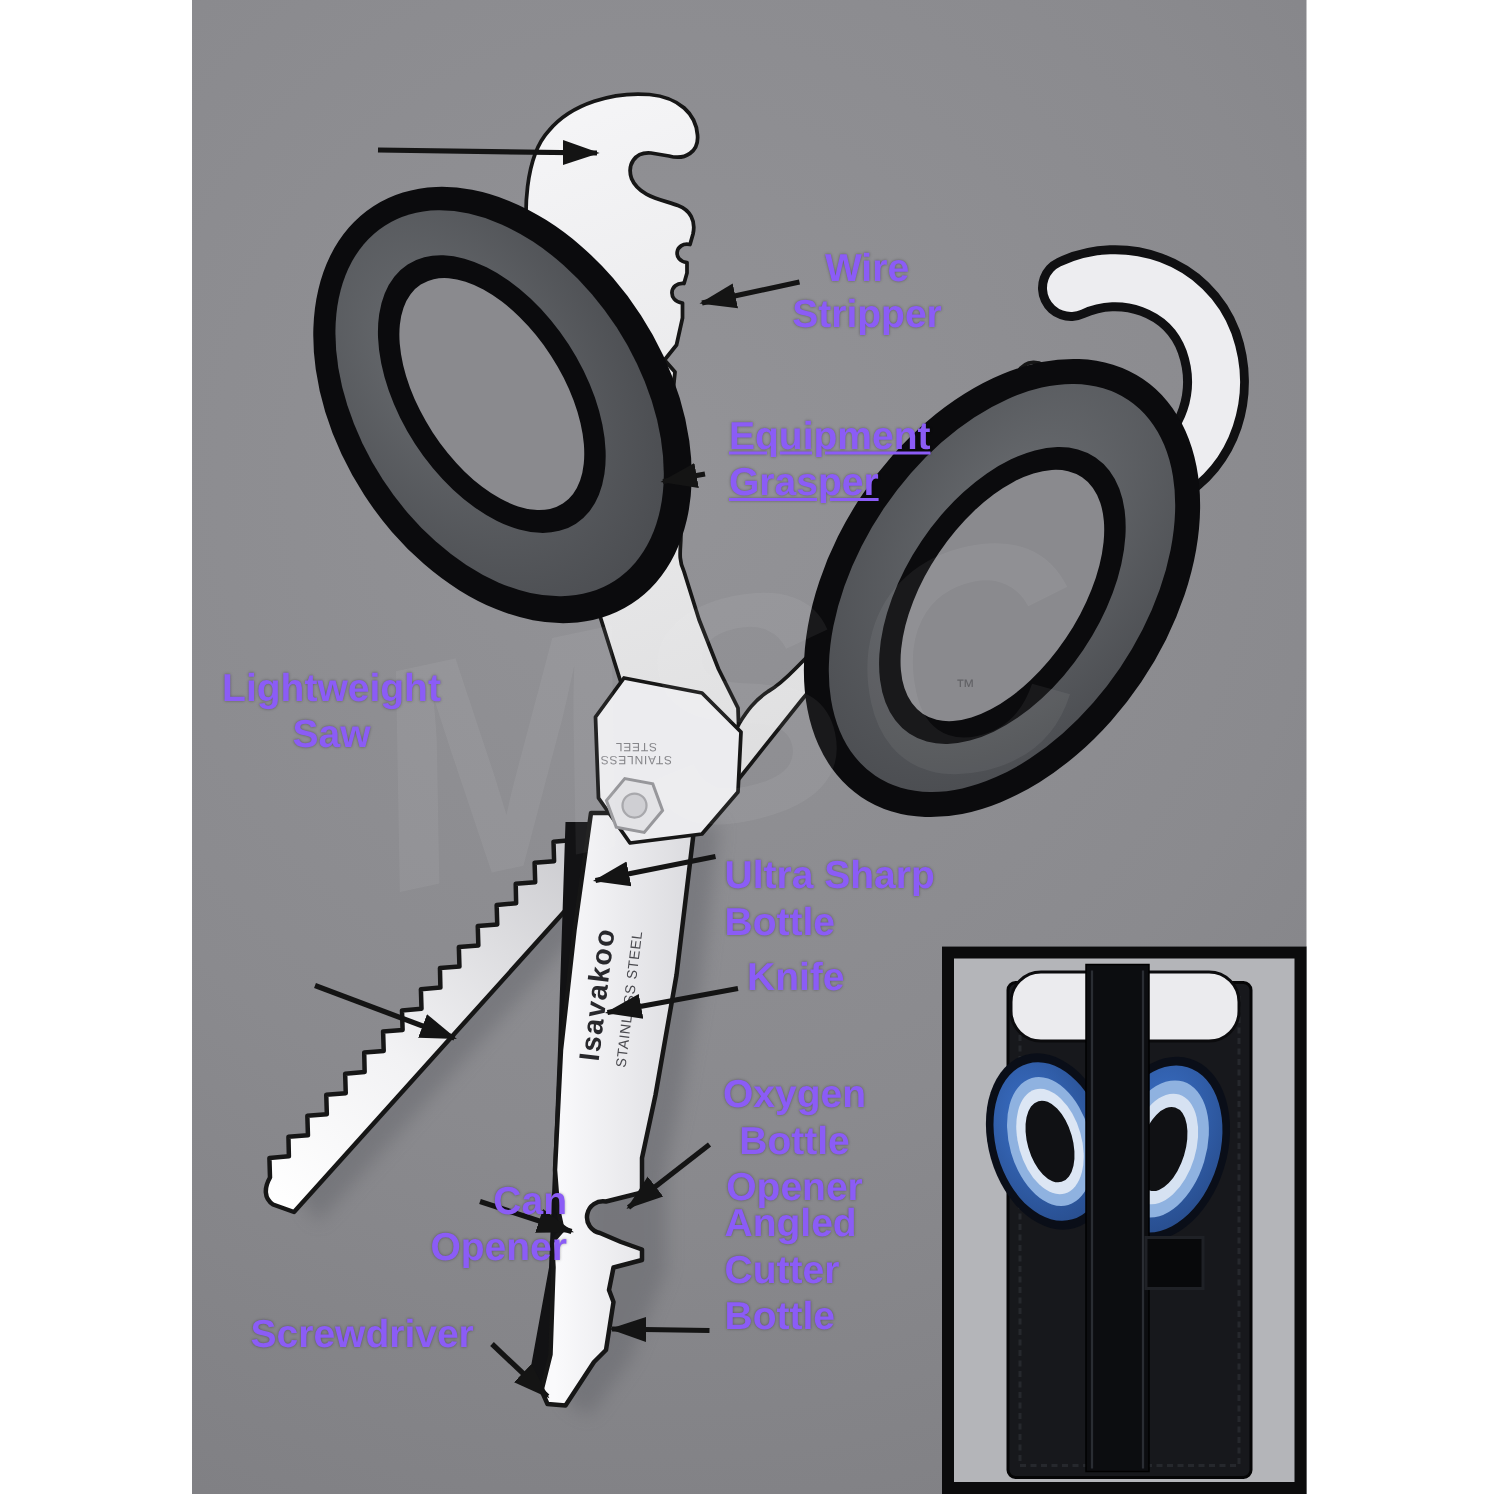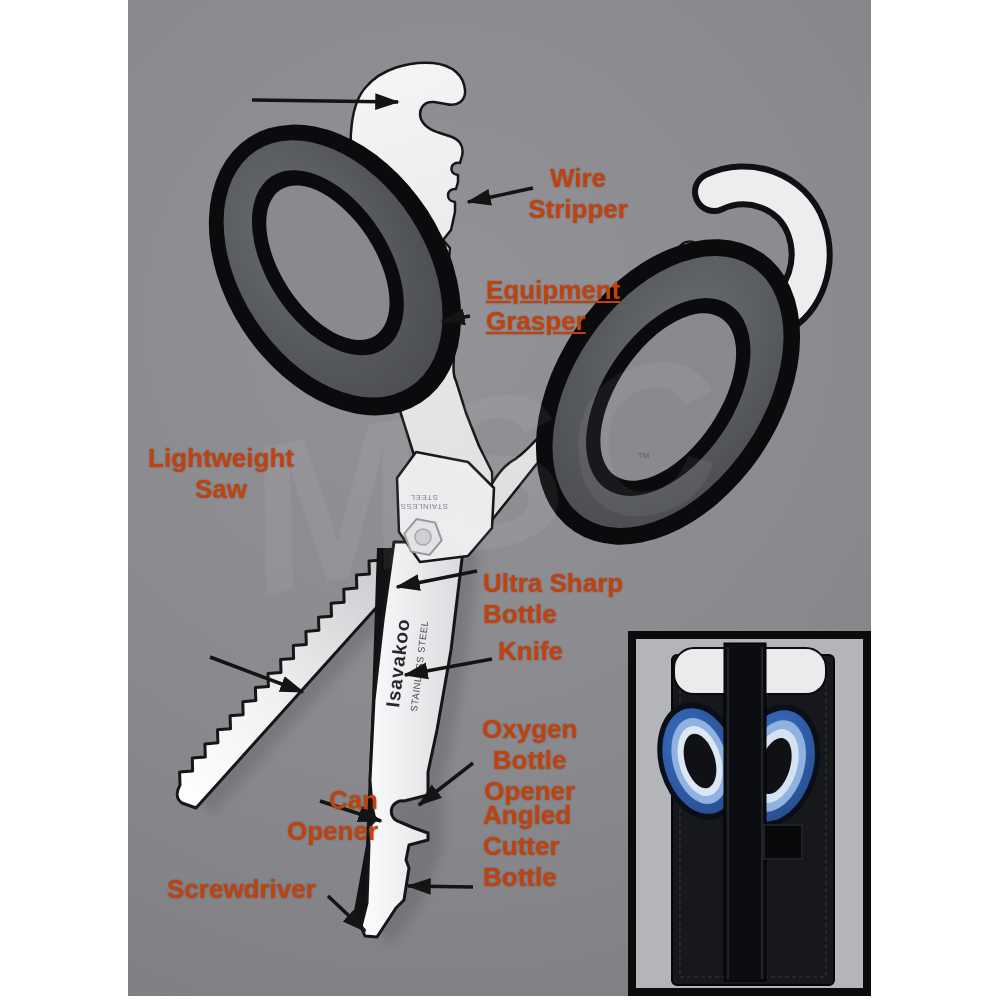--- a/index.html
+++ b/index.html
@@ -1,21 +1,21 @@
 <!DOCTYPE html>
 <html><head>
 <meta charset="utf-8">
 <style>
   html,body{margin:0;padding:0;background:#ffffff;}
   #stage{position:relative;width:1000px;height:1000px;background:#ffffff;overflow:hidden;
          font-family:"Liberation Sans",sans-serif;}
   #photo{position:absolute;left:128px;top:0;width:743px;height:996px;
          background:radial-gradient(circle at 42% 32%, #939397 0%, #8a8a8e 55%, #7e7e82 100%);}
   #artwork{position:absolute;left:0;top:0;width:1000px;height:1000px;pointer-events:none;}
-  .lbl{position:absolute;color:#c2410c;font-weight:bold;font-size:26px;line-height:31px;
+  .lbl{position:absolute;color:#8b5cf6;font-weight:bold;font-size:26px;line-height:31px;
        text-shadow:0 0 2px rgba(0,0,0,.35);white-space:nowrap;}
   #lbl-wire{left:493px;top:163px;width:170px;text-align:center;}
   #lbl-equip{left:486px;top:275px;text-decoration:underline;}
   #lbl-saw{left:136px;top:443px;width:170px;text-align:center;}
   #lbl-trim{left:483px;top:568px;}
   #lbl-knife{left:498px;top:636px;}
   #lbl-oxy{left:482px;top:714px;text-align:center;}
   #lbl-can{left:228px;top:785px;width:150px;text-align:right;}
   #lbl-screw{left:167px;top:874px;}
   #lbl-angled{left:483px;top:800px;}

